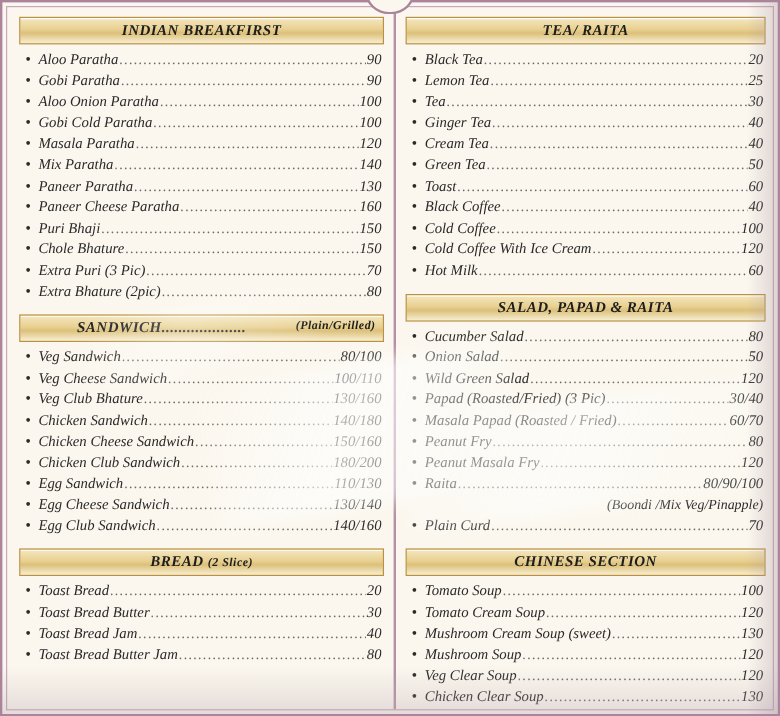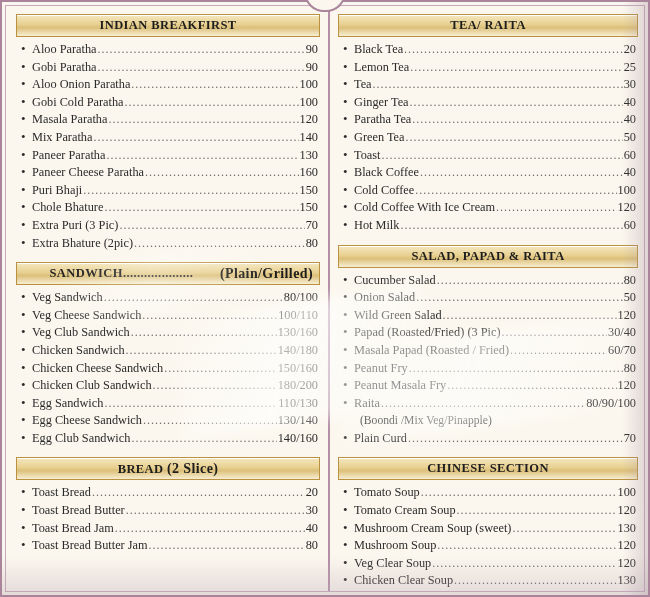--- a/index.html
+++ b/index.html
@@ -11,20 +11,21 @@
     overflow:hidden;
     position:relative;
   }
   
   .page{
     position:absolute;inset:0;
     background:
       linear-gradient(#fbf7ee,#fbf7ee);
     border:2px solid #a9849b;
     box-sizing:border-box;
+    font-style:italic;
   }
   .page-inner{
     position:absolute;inset:3px;
     border:1px solid #c9a7bd;
     box-sizing:border-box;
   }
   .top-notch{
     position:absolute;
     left:50%;top:-14px;transform:translateX(-50%);
     width:38px;height:22px;
@@ -59,35 +60,36 @@
     box-shadow:0 1px 0 #fff inset;
   }
   .sec-head .t{
     font-weight:bold;
     font-size:12.5px;
     letter-spacing:.4px;
     color:#1d1d1d;
     white-space:nowrap;
   }
   .sec-head.left-align .t{width:100%;padding:0 6px;display:block;text-align:center;}
-  .sec-head .t .sub{font-size:14px;}
+  .sec-head .t .sub{font-size:10px;}
   .sec-head .t .right{float:right;}
 
   ul.items{
     list-style:none;
     margin:0 0 10px 0;
     padding:0 2px 0 4px;
   }
   ul.items li{
     position:relative;
     font-size:12.3px;
     line-height:17.6px;
     padding-left:12px;
     white-space:nowrap;
     overflow:hidden;
+    text-align:right;
   }
   ul.items li:before{
     content:"\2022";
     position:absolute;left:1px;top:-1px;
     font-size:13px;color:#2a2a2a;
   }
   ul.items li.nobullet:before{content:"";}
   ul.items li.nobullet{padding-left:18px;font-size:11.6px;}
 
   .nm{ }
@@ -241,21 +243,21 @@
           </li>
         <li>
             <span class="row">
               <span class="nm">Veg Cheese Sandwich</span>
               <span class="lead">..................................................................</span>
               <span class="pr">100/110</span>
             </span>
           </li>
         <li>
             <span class="row">
-              <span class="nm">Veg Club Sandwich</span>
+              <span class="nm">Veg Club Bhature</span>
               <span class="lead">..................................................................</span>
               <span class="pr">130/160</span>
             </span>
           </li>
         <li>
             <span class="row">
               <span class="nm">Chicken Sandwich</span>
               <span class="lead">..................................................................</span>
               <span class="pr">140/180</span>
             </span>
@@ -361,21 +363,21 @@
           </li>
         <li>
             <span class="row">
               <span class="nm">Ginger Tea</span>
               <span class="lead">..................................................................</span>
               <span class="pr">40</span>
             </span>
           </li>
         <li>
             <span class="row">
-              <span class="nm">Paratha Tea</span>
+              <span class="nm">Cream Tea</span>
               <span class="lead">..................................................................</span>
               <span class="pr">40</span>
             </span>
           </li>
         <li>
             <span class="row">
               <span class="nm">Green Tea</span>
               <span class="lead">..................................................................</span>
               <span class="pr">50</span>
             </span>

